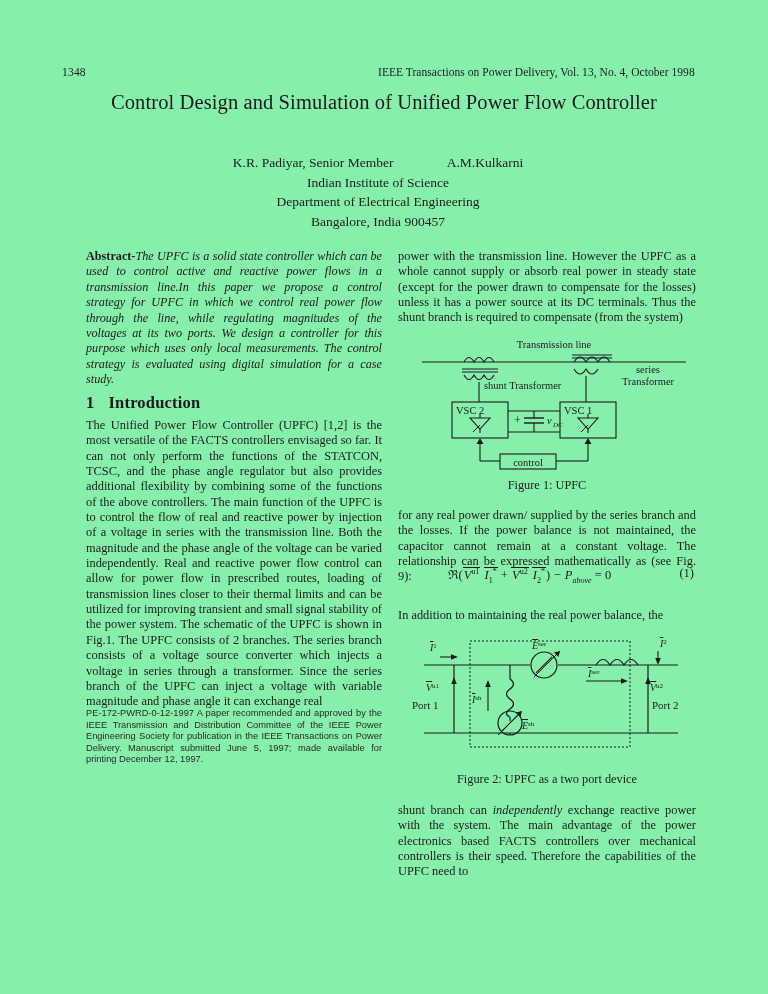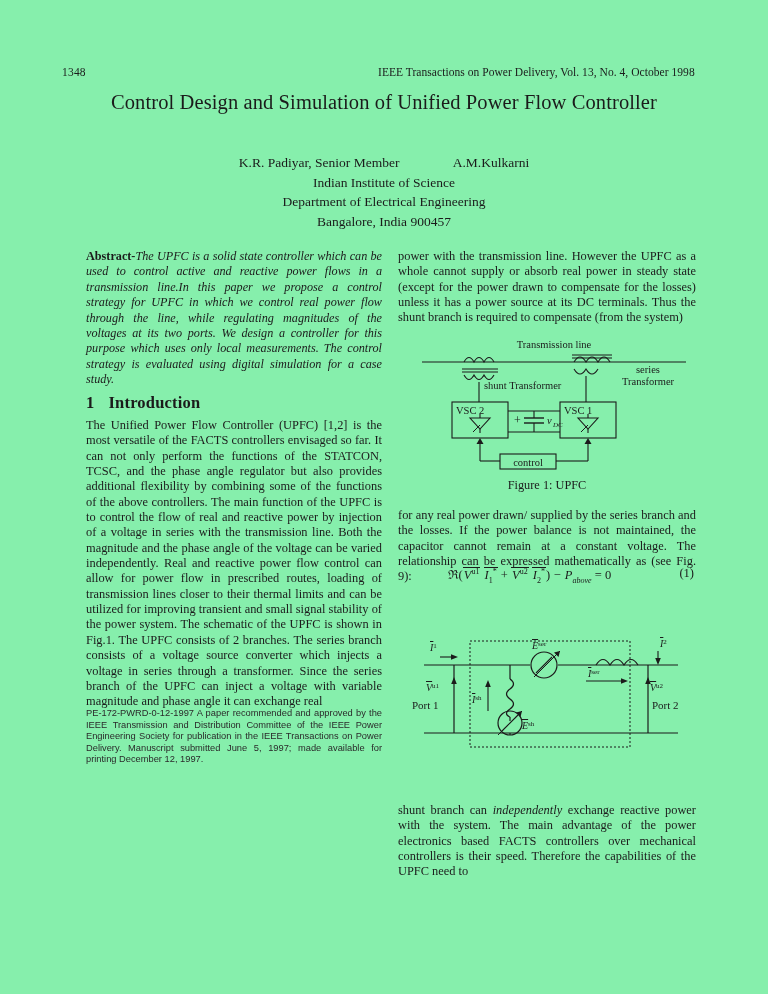--- a/index.html
+++ b/index.html
@@ -42,21 +42,21 @@
     width: 612px;
     text-align: center;
     font-size: 20.5px;
     line-height: 28px;
     letter-spacing: 0.1px;
   }
 
   
   .authors {
     position: absolute;
-    left: 78px;
+    left: 72px;
     top: 153px;
     width: 612px;
     text-align: center;
     font-size: 13.5px;
     line-height: 19.5px;
   }
   .author-row {
     display: block;
     white-space: pre;
   }
@@ -321,20 +321,21 @@
     <span class="eq-body">
       <span>ℜ(</span><span class="ovl"><span class="it">V</span><span class="sup">u1</span></span>&nbsp;<span class="ovl"><span class="it">I</span><span class="sub">1</span><span class="sup">*</span></span>
       <span>+</span>
       <span class="ovl"><span class="it">V</span><span class="sup">u2</span></span>&nbsp;<span class="ovl"><span class="it">I</span><span class="sub">2</span><span class="sup">*</span></span><span>)</span>
       <span class="it">− P</span><span class="sub it">above</span>
       <span>= 0</span>
     </span>
     <span class="eq-num">(1)</span>
   </div>
 
+  <div class="body-right-3">In addition to maintaining the real power balance, the</div>
 
   <div class="fig2">
     <svg width="286" height="130" viewBox="0 0 286 130">
 
       <rect x="60" y="8" width="160" height="106" fill="none" stroke="#1b1b1b" stroke-width="1" stroke-dasharray="2,2"></rect>
 
       <line x1="14" y1="32" x2="120" y2="32" stroke="#1b1b1b" stroke-width="1.2"></line>
       <line x1="148" y1="32" x2="268" y2="32" stroke="#1b1b1b" stroke-width="1.2"></line>
 
       <line x1="14" y1="100" x2="268" y2="100" stroke="#1b1b1b" stroke-width="1.2"></line>
@@ -385,19 +386,20 @@
       <text x="62" y="70" font-size="10"><tspan text-decoration="overline" font-style="italic">I</tspan><tspan font-size="7" dy="-3">sh</tspan></text>
       <text x="178" y="44" font-size="10"><tspan text-decoration="overline" font-style="italic">I</tspan><tspan font-size="7" dy="-3">ser</tspan></text>
 
       <text x="16" y="58" font-size="10"><tspan text-decoration="overline" font-style="italic">V</tspan><tspan font-size="7" dy="-3">u1</tspan></text>
       <text x="240" y="58" font-size="10"><tspan text-decoration="overline" font-style="italic">V</tspan><tspan font-size="7" dy="-3">u2</tspan></text>
 
       <text x="2" y="76" font-size="11">Port 1</text>
       <text x="242" y="76" font-size="11">Port 2</text>
     </svg>
   </div>
+  <div class="fig2-cap">Figure 2: UPFC as a two port device</div>
 
   <div class="body-right-4">
     <span>shunt branch can </span><i>independently</i><span> exchange reactive power with the system. The main advantage of the power electronics based FACTS controllers over mechanical controllers is their speed.  Therefore the capabilities of the UPFC need to</span>
   </div>
 
 
 </div>
 
 </body></html>

